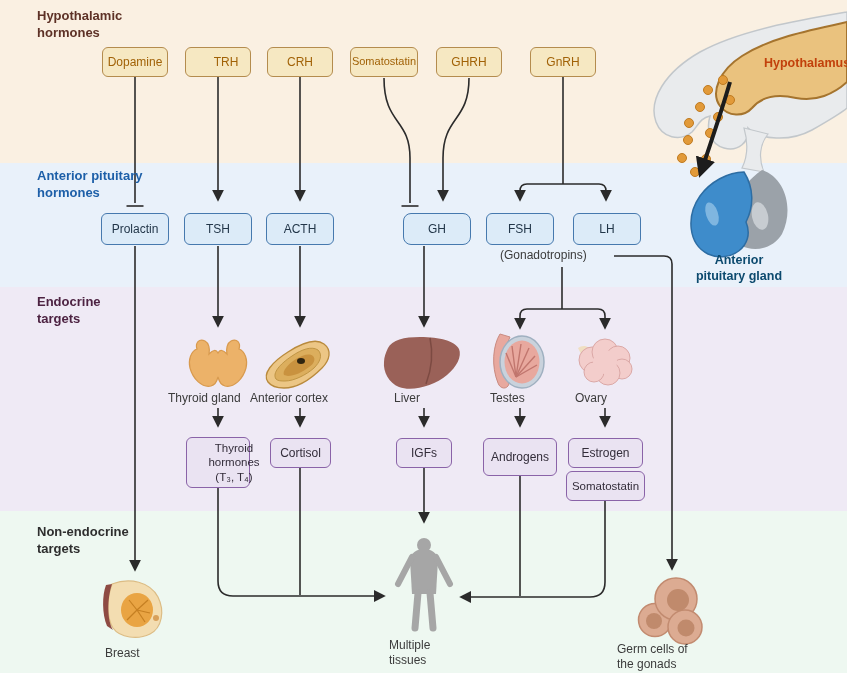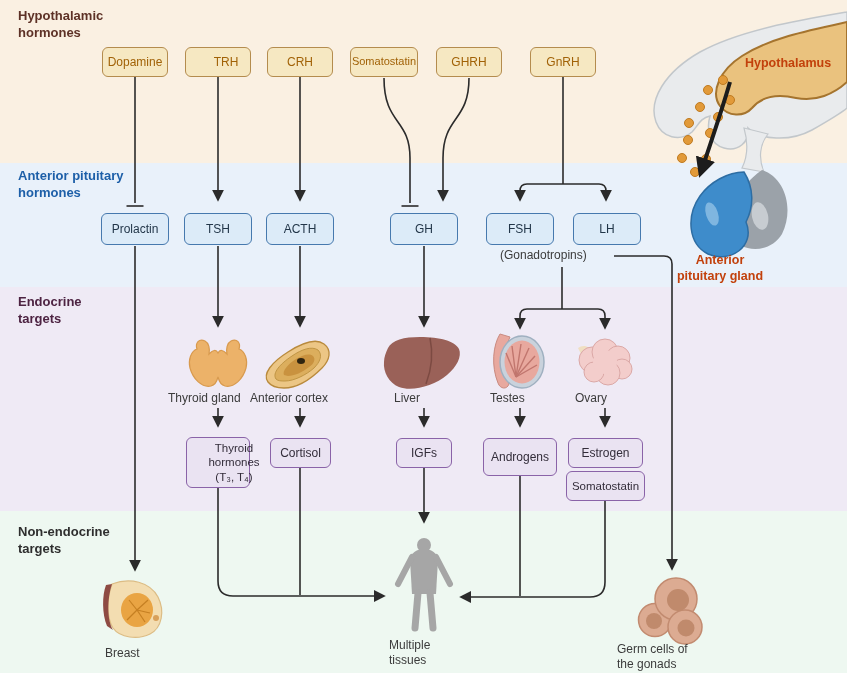--- a/index.html
+++ b/index.html
@@ -4,21 +4,21 @@
 <style>
   html,body{margin:0;padding:0;background:#fff;}
   #stage{position:relative;width:847px;height:673px;overflow:hidden;
          font-family:"Liberation Sans",sans-serif;}
   .band{position:absolute;left:0;width:847px;}
   #band-hypo{top:0;height:163px;background:#faf0e2;}
   #band-pit{top:163px;height:124px;background:#e9f1fa;}
   #band-endo{top:287px;height:224px;background:#efeaf5;}
   #band-non{top:511px;height:162px;background:#eef8f1;}
   svg.overlay{position:absolute;left:0;top:0;z-index:2;}
-  .sec{position:absolute;z-index:3;font-weight:bold;font-size:13px;line-height:1.3;white-space:pre-line;}
+  .sec{position:absolute;z-index:3;font-weight:bold;font-size:13px;line-height:1.3;white-space:pre-line;margin-left:19px;}
   .lbl{position:absolute;z-index:3;font-size:12px;color:#3b3b3b;text-align:left;white-space:pre-line;line-height:1.25;}
   .bx{position:absolute;z-index:3;display:flex;align-items:center;justify-content:center;
       text-align:center;border-radius:6px;font-size:12px;box-sizing:border-box;line-height:1.25;white-space:pre-line;}
   .bx.tan{background:#f6e8c2;border:1.6px solid #b48c4e;color:#a16207;}
   .bx.blue{background:#dcebf8;border:1.6px solid #4679ae;color:#223649;}
   .bx.purp{background:#eae3f2;border:1.5px solid #8a63a8;color:#332d3a;}
 </style>
 </head>
 <body>
 
@@ -194,21 +194,21 @@
   <div class="bx tan" style="left:102px;top:47px;width:66px;height:30px;">Dopamine</div>
   <div class="bx tan" style="left:185px;top:47px;width:66px;height:30px;padding-left:16px;">TRH</div>
   <div class="bx tan" style="left:267px;top:47px;width:66px;height:30px;">CRH</div>
   <div class="bx tan" style="left:350px;top:47px;width:68px;height:30px;font-size:11px;">Somatostatin</div>
   <div class="bx tan" style="left:436px;top:47px;width:66px;height:30px;">GHRH</div>
   <div class="bx tan" style="left:530px;top:47px;width:66px;height:30px;">GnRH</div>
 
   <div class="bx blue" style="left:101px;top:213px;width:68px;height:32px;">Prolactin</div>
   <div class="bx blue" style="left:184px;top:213px;width:68px;height:32px;">TSH</div>
   <div class="bx blue" style="left:266px;top:213px;width:68px;height:32px;">ACTH</div>
-  <div class="bx blue" style="left:390px;top:213px;width:68px;height:32px;">GH</div>
+  <div class="bx blue" style="left:403px;top:213px;width:68px;height:32px;border-radius:8px;">GH</div>
   <div class="bx blue" style="left:486px;top:213px;width:68px;height:32px;">FSH</div>
   <div class="bx blue" style="left:573px;top:213px;width:68px;height:32px;">LH</div>
   <div class="lbl" style="left:500px;top:248px;width:120px;">(Gonadotropins)</div>
 
   <div class="lbl" style="left:168px;top:391px;width:100px;">Thyroid gland</div>
   <div class="lbl" style="left:250px;top:391px;width:100px;">Anterior cortex</div>
   <div class="lbl" style="left:394px;top:391px;width:60px;">Liver</div>
   <div class="lbl" style="left:490px;top:391px;width:60px;">Testes</div>
   <div class="lbl" style="left:575px;top:391px;width:60px;">Ovary</div>
 
@@ -219,16 +219,16 @@
   <div class="bx purp" style="left:568px;top:438px;width:75px;height:30px;">Estrogen</div>
   <div class="bx purp" style="left:566px;top:471px;width:79px;height:30px;font-size:11.5px;">Somatostatin</div>
 
   <div class="lbl" style="left:105px;top:646px;width:60px;">Breast</div>
   <div class="lbl" style="left:389px;top:638px;width:70px;">Multiple
 tissues</div>
   <div class="lbl" style="left:617px;top:642px;width:110px;">Germ cells of
 the gonads</div>
 
   <div class="sec" style="left:745px;top:55px;color:#c2410c;font-size:12.5px;text-align:right;">Hypothalamus</div>
-  <div class="sec" style="left:660px;top:252px;width:120px;color:#c2410c;font-size:12.5px;text-align:center;">Anterior
+  <div class="sec" style="left:660px;top:252px;width:120px;color:#0c4a6e;font-size:12.5px;text-align:center;">Anterior
 pituitary gland</div>
 
 </div>
 
 </body></html>

